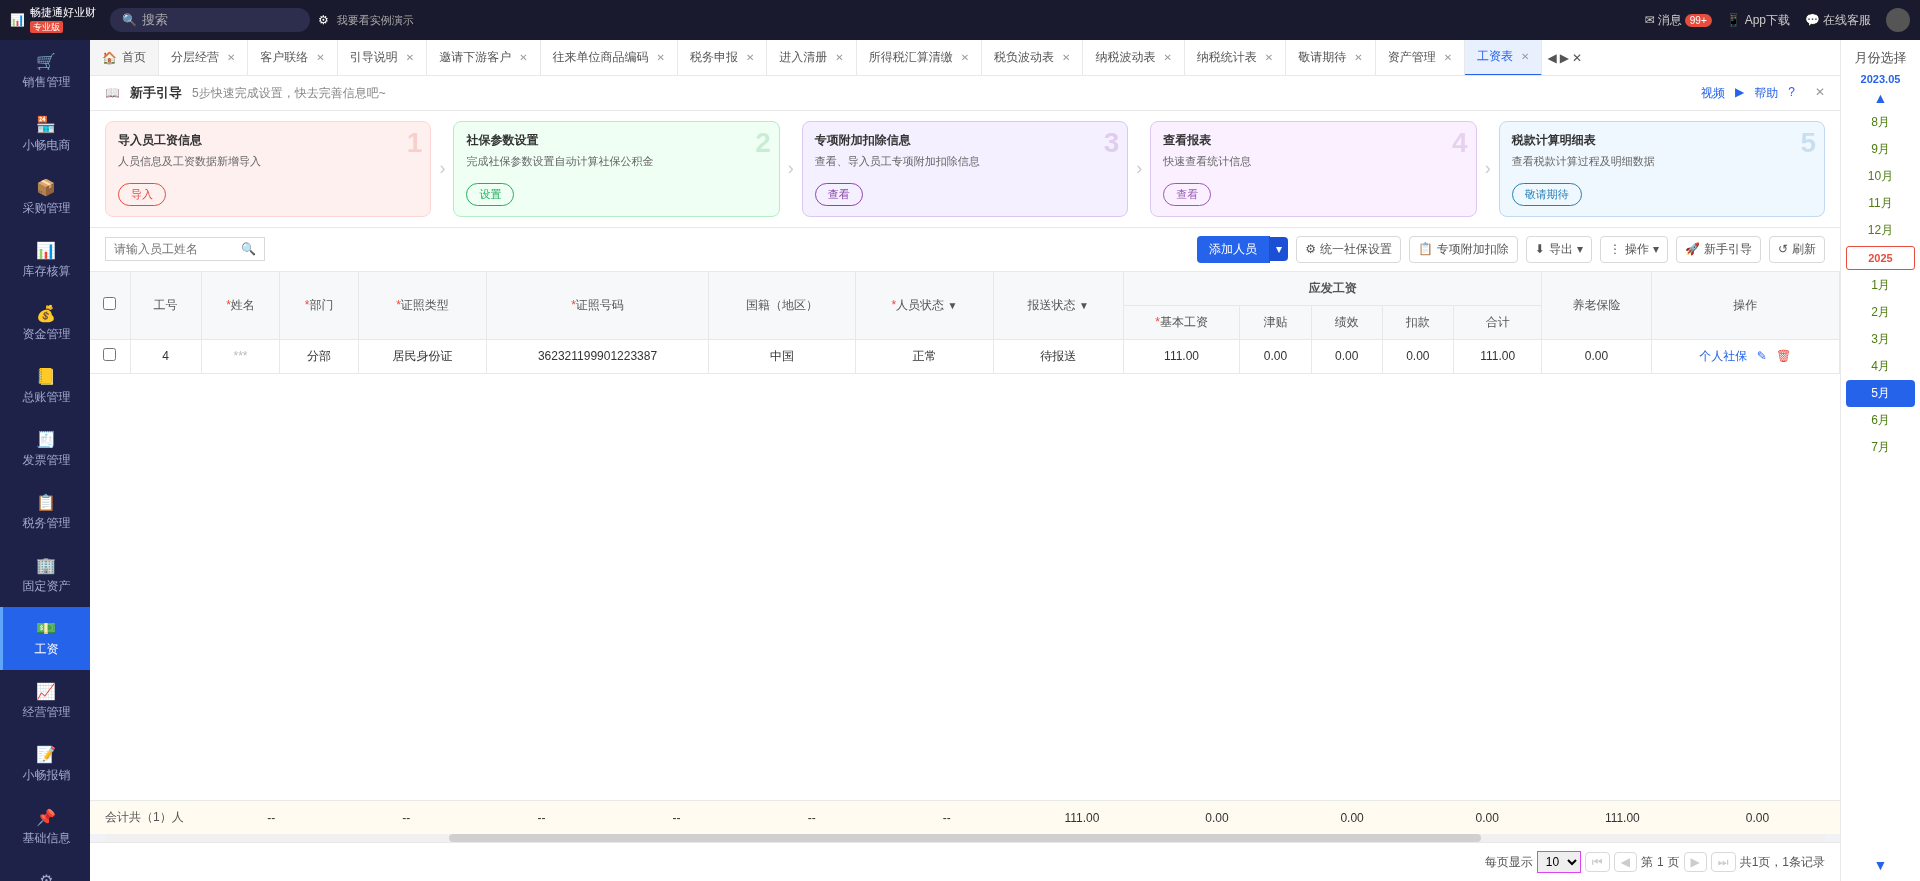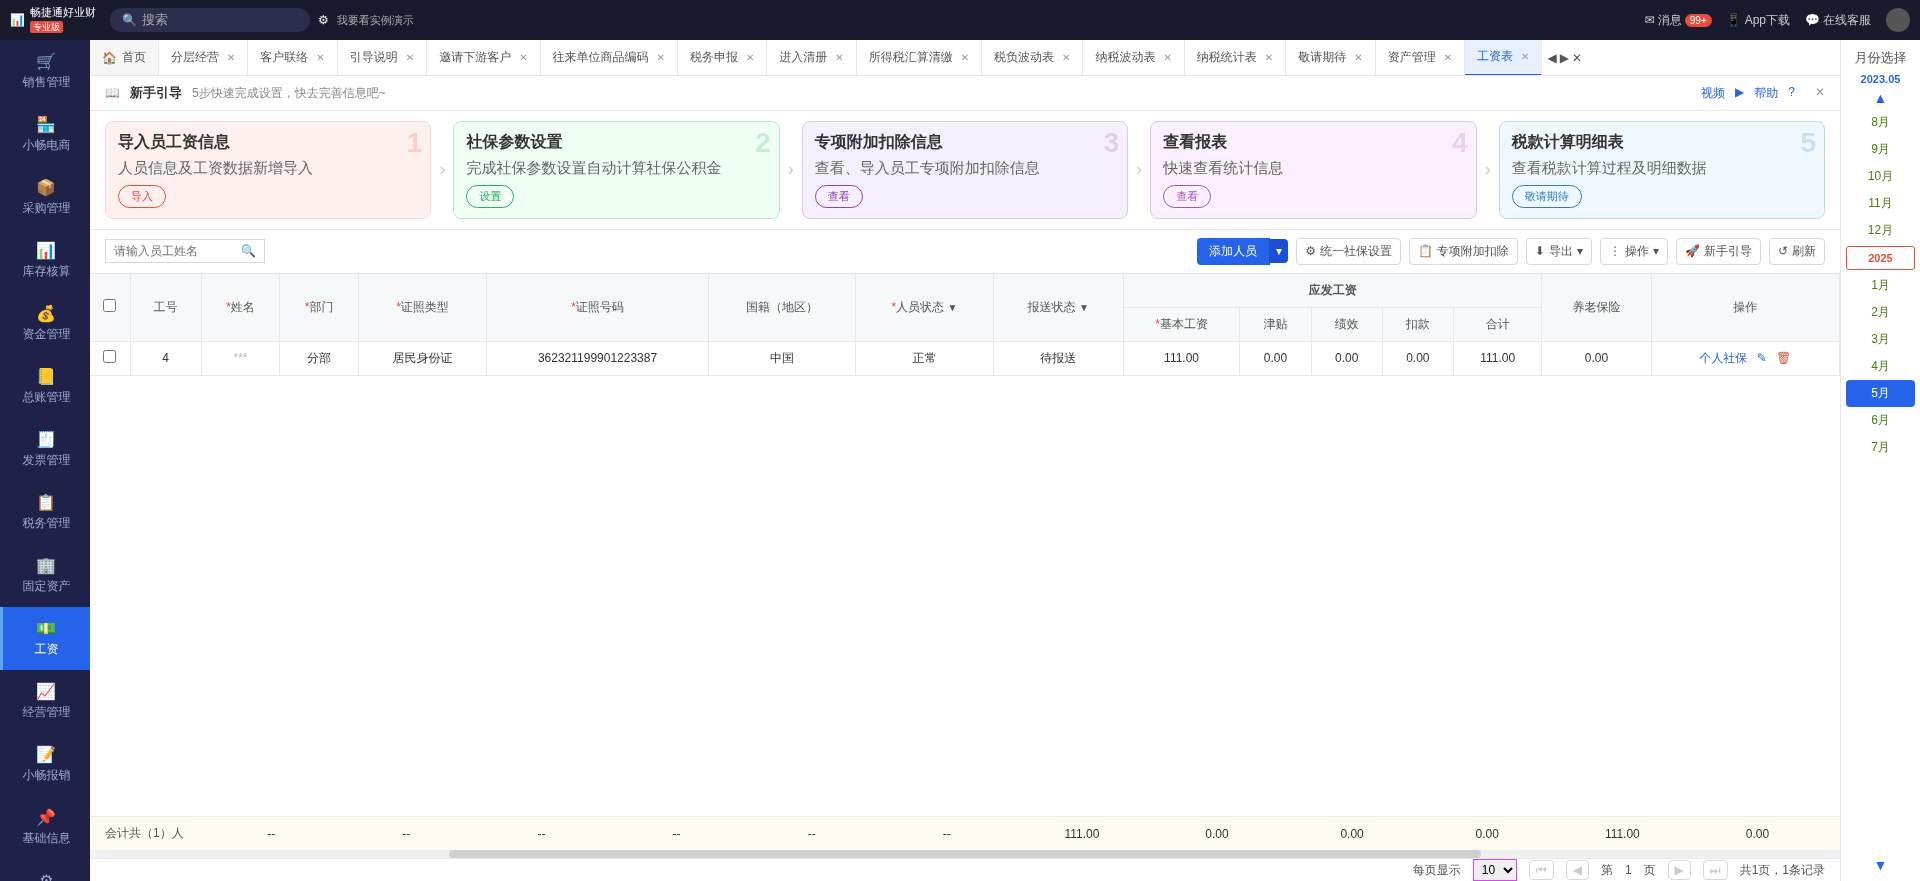--- a/index.html
+++ b/index.html
@@ -155,22 +155,22 @@
       opacity: 0.2;
       position: absolute;
       right: 8px;
       top: 5px;
     }
     .step-card.pink .step-num { color: #e74c3c; }
     .step-card.green .step-num { color: #27ae60; }
     .step-card.purple .step-num { color: #8e44ad; }
     .step-card.lavender .step-num { color: #9b59b6; }
     .step-card.blue .step-num { color: #2980b9; }
-    .step-title { font-weight: bold; font-size: 16px; color: #333; margin-bottom: 4px; }
-    .step-desc { font-size: 15px; color: #666; margin-bottom: 5px; line-height: 1.5; }
+    .step-title { font-weight: bold; font-size: 12px; color: #333; margin-bottom: 4px; }
+    .step-desc { font-size: 11px; color: #666; margin-bottom: 13px; line-height: 1.5; }
     .step-btn {
       display: inline-block;
       padding: 3px 12px;
       border-radius: 12px;
       font-size: 11px;
       cursor: pointer;
       border: 1px solid;
     }
     .step-btn.pink-btn { border-color: #e74c3c; color: #e74c3c; background: transparent; }
     .step-btn.green-btn { border-color: #27ae60; color: #27ae60; background: transparent; }
@@ -273,25 +273,25 @@
       border-top: 1px solid #e8e8e8;
       flex-shrink: 0;
     }
     .footer-total { color: #555; }
     .footer-values { display: flex; gap: 0; flex: 1; margin-left: 20px; }
     .footer-val { flex: 1; text-align: center; color: #333; }
 
     
     .pagination {
       background: #fff;
-      padding: 0 15px;
+      padding: 8px 15px;
       display: flex;
       align-items: center;
       justify-content: flex-end;
-      gap: 12px;
+      gap: 4px;
       border-top: 1px solid #e8e8e8;
       flex-shrink: 0;
       color: #555;
     }
     .page-size-select {
       border: 1px solid #d946ef;
       border-radius: 0;
       padding: 2px 4px;
     }
     .page-btn {

